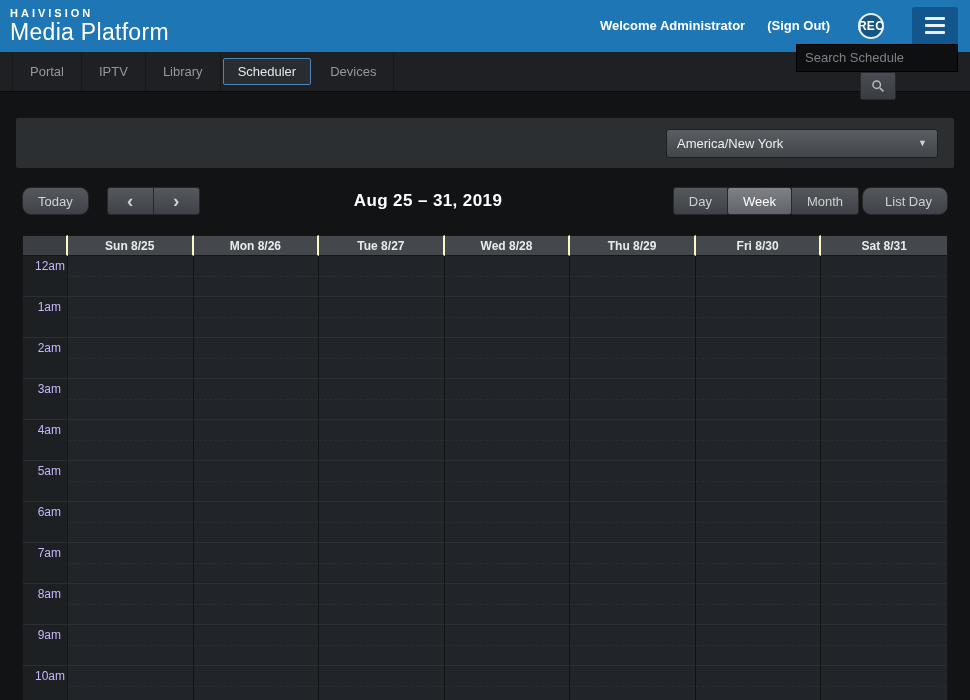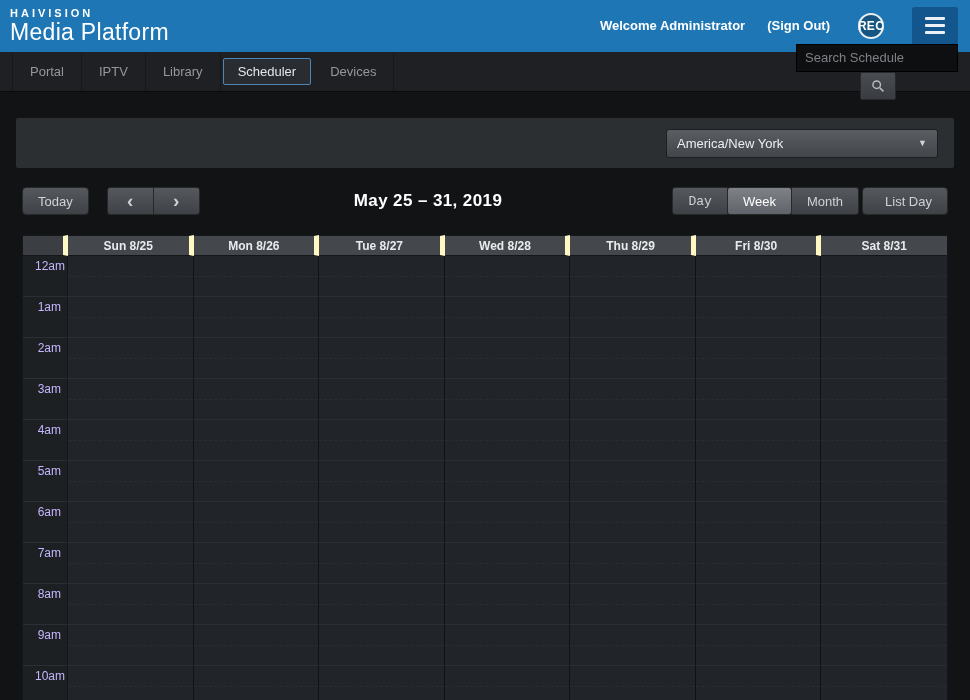--- a/index.html
+++ b/index.html
@@ -84,48 +84,48 @@
   }
   .tz-select .caret{font-size:9px;color:#d2d5d8;}
 
   
   .controls{
     margin:18px 22px 0;height:30px;position:relative;
     display:flex;align-items:center;
   }
   .btn{
     background:linear-gradient(#55595e,#3e4246);
-    border:1px solid #26282a;border-radius:4px;
+    border:1px solid #26282a;border-radius:9px;
     color:#cfd2d4;font-size:13px;height:28px;padding:0 15px;
     display:inline-flex;align-items:center;justify-content:center;
     cursor:pointer;font-family:"Liberation Sans", sans-serif;
   }
   .nav-arrows{display:flex;margin-left:18px;}
   .btn-left{border-radius:3px 0 0 3px;width:47px;font-size:19px;font-weight:bold;padding:0;}
   .btn-right{border-radius:0 3px 3px 0;width:47px;font-size:19px;font-weight:bold;padding:0;margin-left:-1px;}
   .range-title{
     position:absolute;left:406px;transform:translateX(-50%);
     color:#fff;font-size:17px;font-weight:bold;letter-spacing:0.4px;white-space:nowrap;
   }
   .view-group{margin-left:auto;display:flex;}
   .group-btn{border-radius:3px;margin-left:-1px;}
-  .group-btn:first-child{border-radius:3px 0 0 3px;margin-left:0;font-family:Liberation Mono, monospace;}
+  .group-btn:first-child{border-radius:3px 0 0 3px;margin-left:0;}
   .group-btn:last-child{border-radius:0 3px 3px 0;}
   .group-btn.active{
     background:linear-gradient(#7e8287,#60646a);color:#fff;
   }
   .list-day{margin-left:3px;padding-left:22px;}
 
   
   .calendar{margin:19px 22px 0;border-left:1px solid #141619;border-right:1px solid #141619;}
   .cal-header{display:grid;grid-template-columns:45px repeat(7,1fr);}
   .cell{
     height:21px;line-height:21px;text-align:center;
     font-size:12px;font-weight:bold;color:#e8ebed;
-    background:#44484c;border-right:5px solid #fef9c3;
+    background:#44484c;border-right:2px solid #fef9c3;
     border-top:1px solid #141619;border-bottom:1px solid #141619;
     white-space:nowrap;overflow:hidden;
   }
   .cell:last-child{border-right:none;}
   .corner{background:#3b3f43;}
   .cal-body{display:grid;grid-template-columns:45px repeat(7,1fr);grid-auto-rows:41px;}
   .time-cell{
     background:#1d2023;border-bottom:1px solid #2b2e32;border-right:1px solid #141619;
     color:#c4b5fd;font-size:12px;text-align:right;padding:3px 6px 0 12px;
   }
@@ -190,21 +190,21 @@
 <div class="controls">
   <button class="btn">Today</button>
   <div class="nav-arrows">
     <button class="btn btn-left">
       <span>‹</span>
     </button>
     <button class="btn btn-right">
       <span>›</span>
     </button>
   </div>
-  <div class="range-title">May 25 – 31, 2019</div>
+  <div class="range-title">Aug 25 – 31, 2019</div>
   <div class="view-group">
       <button class="btn group-btn">Day</button>
       <button class="btn group-btn active">Week</button>
       <button class="btn group-btn">Month</button>
     </div>
   <button class="btn list-day">List Day</button>
 </div>
 
 <div class="calendar">
   <div class="cal-header">

